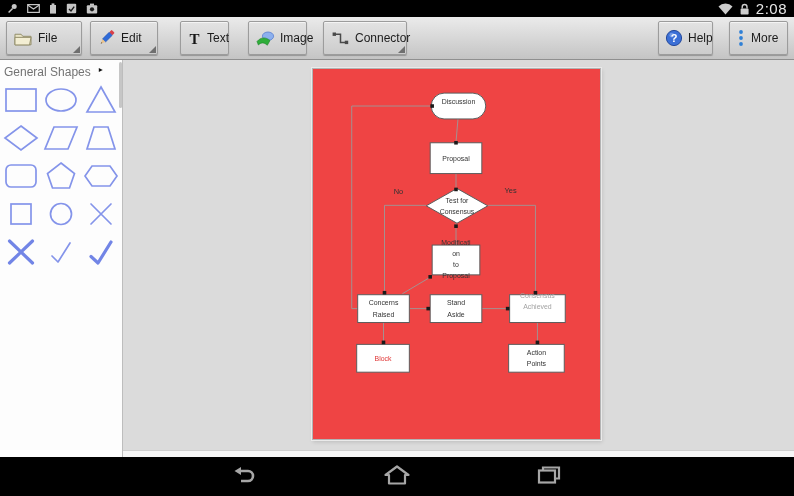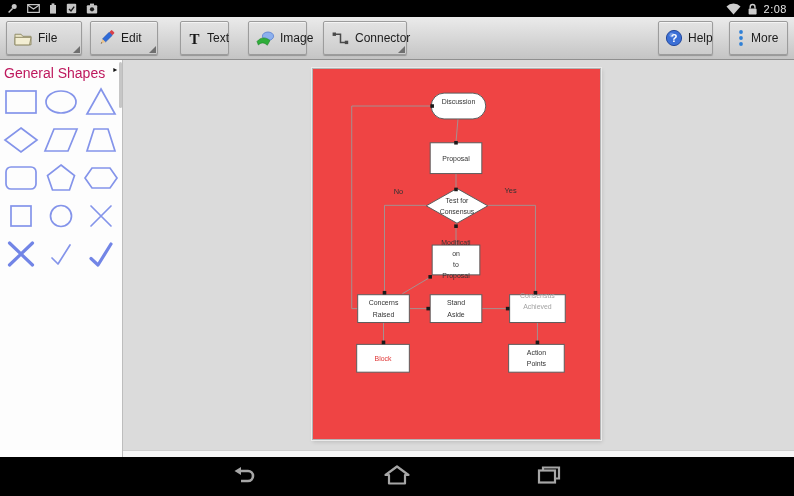--- a/index.html
+++ b/index.html
@@ -6,41 +6,41 @@
   body { font-family:"Liberation Sans", sans-serif; background:#333; }
   .screen { position:relative; width:794px; height:496px; overflow:hidden; background:#dddddd; }
 
   
   .status-bar { position:absolute; left:0; top:0; width:794px; height:17px; background:#000;
     display:flex; align-items:center; padding:0 7px; }
   .notif { display:flex; align-items:center; gap:9px; }
   .notif span { display:flex; }
   .sys { margin-left:auto; display:flex; align-items:center; gap:5px; }
   .sys span { display:flex; }
-  .clock { color:#e6e6e6; font-size:11px; letter-spacing:0.5px; }
+  .clock { color:#e6e6e6; font-size:15px; letter-spacing:0.5px; }
 
   
   .toolbar { position:absolute; left:0; top:17px; width:794px; height:43px;
     background:linear-gradient(#ebebeb,#c4c4c4); border-bottom:1px solid #8f8f8f;
     display:flex; align-items:center; padding:0 6px; }
   .tgroup { display:flex; align-items:center;gap:6px; }
   .tgroup.right { margin-left:auto; }
   .tbtn { position:relative; height:34px; display:flex; align-items:center; justify-content:flex-start;
     padding:0 4px 0 6px; background:linear-gradient(#e3e3e3,#cccccc); border:1px solid #9c9c9c;
     border-radius:2px; box-shadow:inset 0 1px 0 #f4f4f4, 0 1px 1px rgba(0,0,0,0.25); cursor:default; }
   .tbtn .ticon { display:flex; margin-right:5px; flex:0 0 auto; }
   .tbtn .tlabel { font-size:12px; color:#1b1b1b; white-space:nowrap; }
   .corner { position:absolute; right:1px; bottom:1px; width:0; height:0;
     border-left:7px solid transparent; border-bottom:7px solid #6f6f6f; }
 
   
   .main { position:absolute; left:0; top:60px; width:794px; height:397px; display:flex; }
   .sidebar { position:relative; width:123px; background:#fdfdfd; border-right:1px solid #bdbdbd; }
   .side-title-row { display:flex; align-items:flex-start; padding:5px 4px 2px 4px; }
-  .side-title { font-size:14px; color:#be185d; }
+  .side-title { font-size:12px; color:#737373; }
   .side-marker { font-size:8px; color:#111; margin-left:8px; margin-top:0px; }
   .palette { display:grid; grid-template-columns:repeat(3,40px); grid-auto-rows:38px; padding-left:1px; }
   .cell { display:flex; align-items:center; justify-content:center; }
   .side-scroll-thumb { position:absolute; right:0px; top:2px; width:3px; height:46px; background:#c6c6c6; border-radius:2px; }
 
   .canvas { position:relative; flex:1; background:#dbdbdb; }
   .page { position:absolute; left:189px; top:8px; width:289px; height:372px; background:#ef4444;
     border:1px solid #b3b3b3; box-shadow:0 0 0 1px #eaeaea, 1px 2px 4px rgba(0,0,0,0.15); }
   .page svg { display:block; }
   .bottom-strip { position:absolute; left:0; bottom:0; width:100%; height:7px; background:#f6f6f6;

